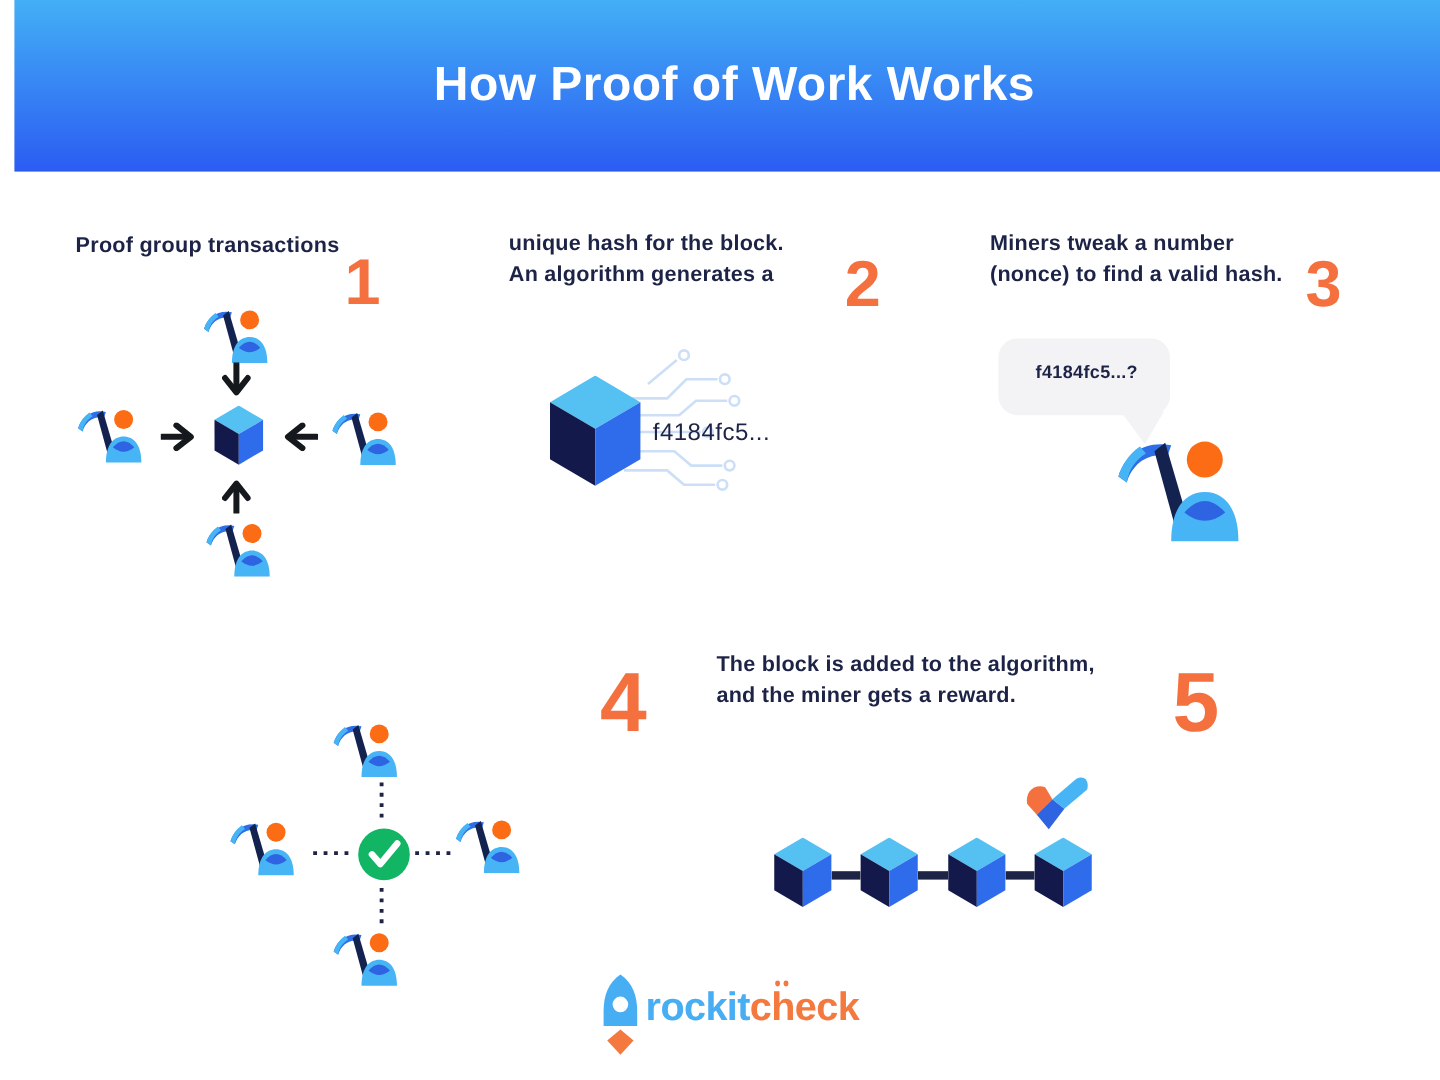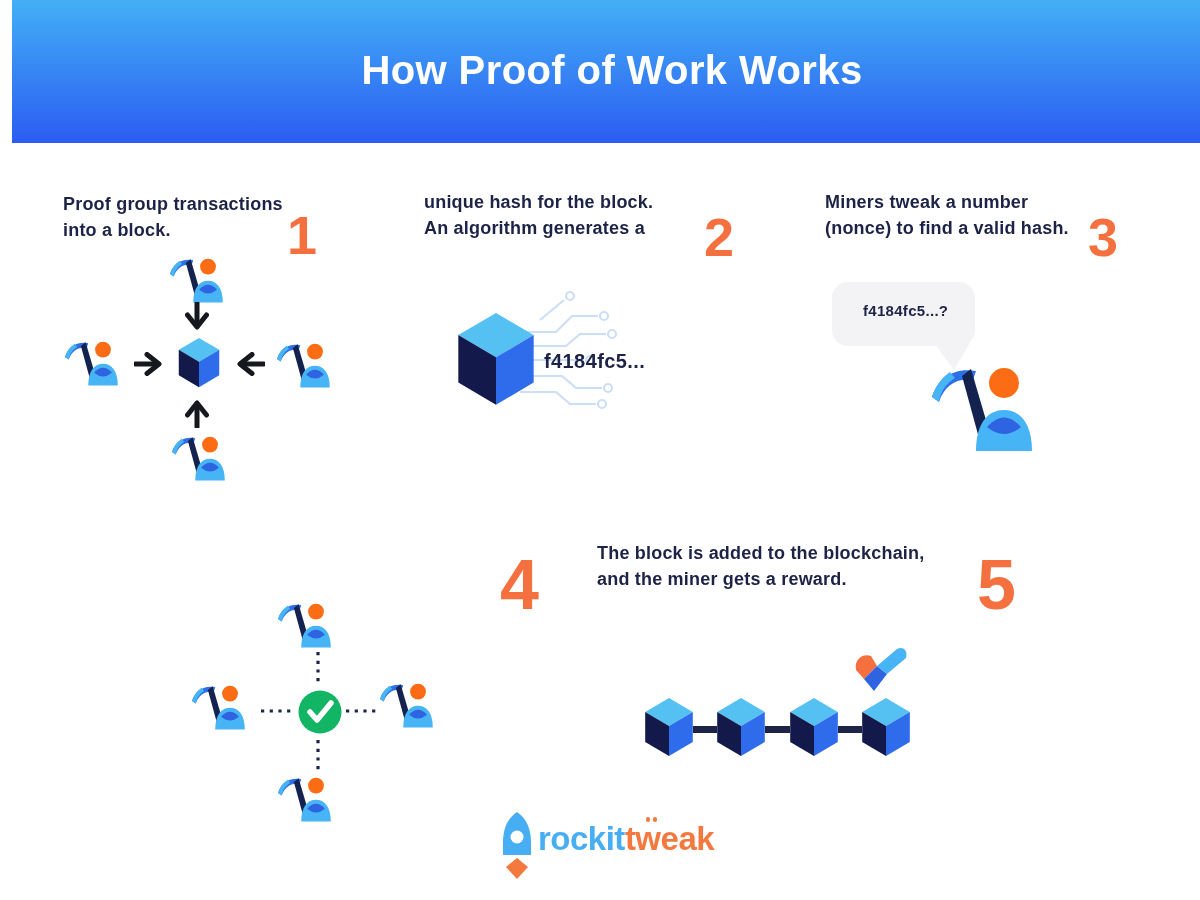--- a/index.html
+++ b/index.html
@@ -14,61 +14,60 @@
   .header{position:absolute;left:12px;top:0;width:1200px;height:143px;
           background:linear-gradient(180deg,#43AFF6 0%,#2B5CF2 100%);}
   .title{position:absolute;left:0;top:48px;width:1200px;text-align:center;
          color:#fff;font-size:40px;font-weight:800;letter-spacing:.4px;}
   .svglayer{position:absolute;left:0;top:0;width:1200px;height:900px;z-index:1;}
   .txt{position:absolute;z-index:2;color:var(--navy);font-size:18px;font-weight:700;
        line-height:26px;letter-spacing:.2px;}
   .num{position:absolute;z-index:2;color:var(--orange);font-weight:700;line-height:1;}
   .num.r1{font-size:54px;}
   .num.r2{font-size:70px;}
-  .hash{position:absolute;z-index:2;color:var(--navy);font-size:20px;font-weight:700;letter-spacing:.4px;}
+  .hash{position:absolute;z-index:2;color:var(--navy);font-size:20px;font-weight:400;letter-spacing:.4px;}
   .bubble-text{position:absolute;z-index:2;color:var(--navy);font-size:15px;font-weight:600;letter-spacing:.3px;text-align:center;}
   .logo{position:absolute;z-index:2;left:538px;top:820px;display:flex;align-items:baseline;
         font-size:33px;font-weight:800;letter-spacing:-.5px;}
   .logo .p1{color:var(--logoblue);}
   .logo .p2{color:var(--logoorange);position:relative;}
   .logo .p2 .dot{position:absolute;width:4.5px;height:4.5px;border-radius:50%;
                  background:var(--logoorange);top:-3px;}
   .logo .p2 .d1{left:21px;} .logo .p2 .d2{left:28px;}
 </style>
 </head>
 <body>
 
 <div class="canvas">
 
   <div class="header">
     <div class="title">How Proof of Work Works</div>
   </div>
 
   <div class="txt" style="left:63px;top:191px;">
     <div>Proof group transactions</div>
-    <div>into a block.</div>
   </div>
   <div class="num r1" style="left:287px;top:208px;">1</div>
 
   <div class="txt" style="left:424px;top:189px;">
     <div>unique hash for the block.</div>
     <div>An algorithm generates a</div>
   </div>
   <div class="num r1" style="left:704px;top:210px;">2</div>
 
   <div class="txt" style="left:809px;top:189px;margin-left:16px;">
     <div>Miners tweak a number</div>
     <div>(nonce) to find a valid hash.</div>
   </div>
   <div class="num r1" style="left:1088px;top:210px;">3</div>
 
   <div class="num r2" style="left:500px;top:550px;">4</div>
 
   <div class="txt" style="left:597px;top:540px;">
-    <div>The block is added to the blockchain,</div>
+    <div>The block is added to the algorithm,</div>
     <div>and the miner gets a reward.</div>
   </div>
   <div class="num r2" style="left:977px;top:550px;">5</div>
 
   <div class="hash" style="left:544px;top:350px;">f4184fc5...</div>
   <div class="bubble-text" style="left:863px;top:302px;">f4184fc5...?</div>
 
   <svg class="svglayer" viewBox="0 0 1200 900">
     <defs>
       <symbol id="miner" viewBox="0 0 110 90">
@@ -173,19 +172,19 @@
     <g>
       <path d="M517,812 C507,819 503,829 503,843 L503,855 L531,855 L531,843 C531,829 527,819 517,812 Z" fill="#47AEF3"></path>
       <circle cx="517" cy="837" r="6.5" fill="#fff"></circle>
       <path d="M517,858 L528,867 L517,879 L506,867 Z" fill="#F4793F"></path>
     </g>
   </svg>
 
   <div class="logo">
     <span class="p1">rockit</span>
     <span class="p2">
-      <span>tweak</span>
+      <span>check</span>
       <span class="dot d1"></span>
       <span class="dot d2"></span>
     </span>
   </div>
 
 </div>
 
 </body></html>

